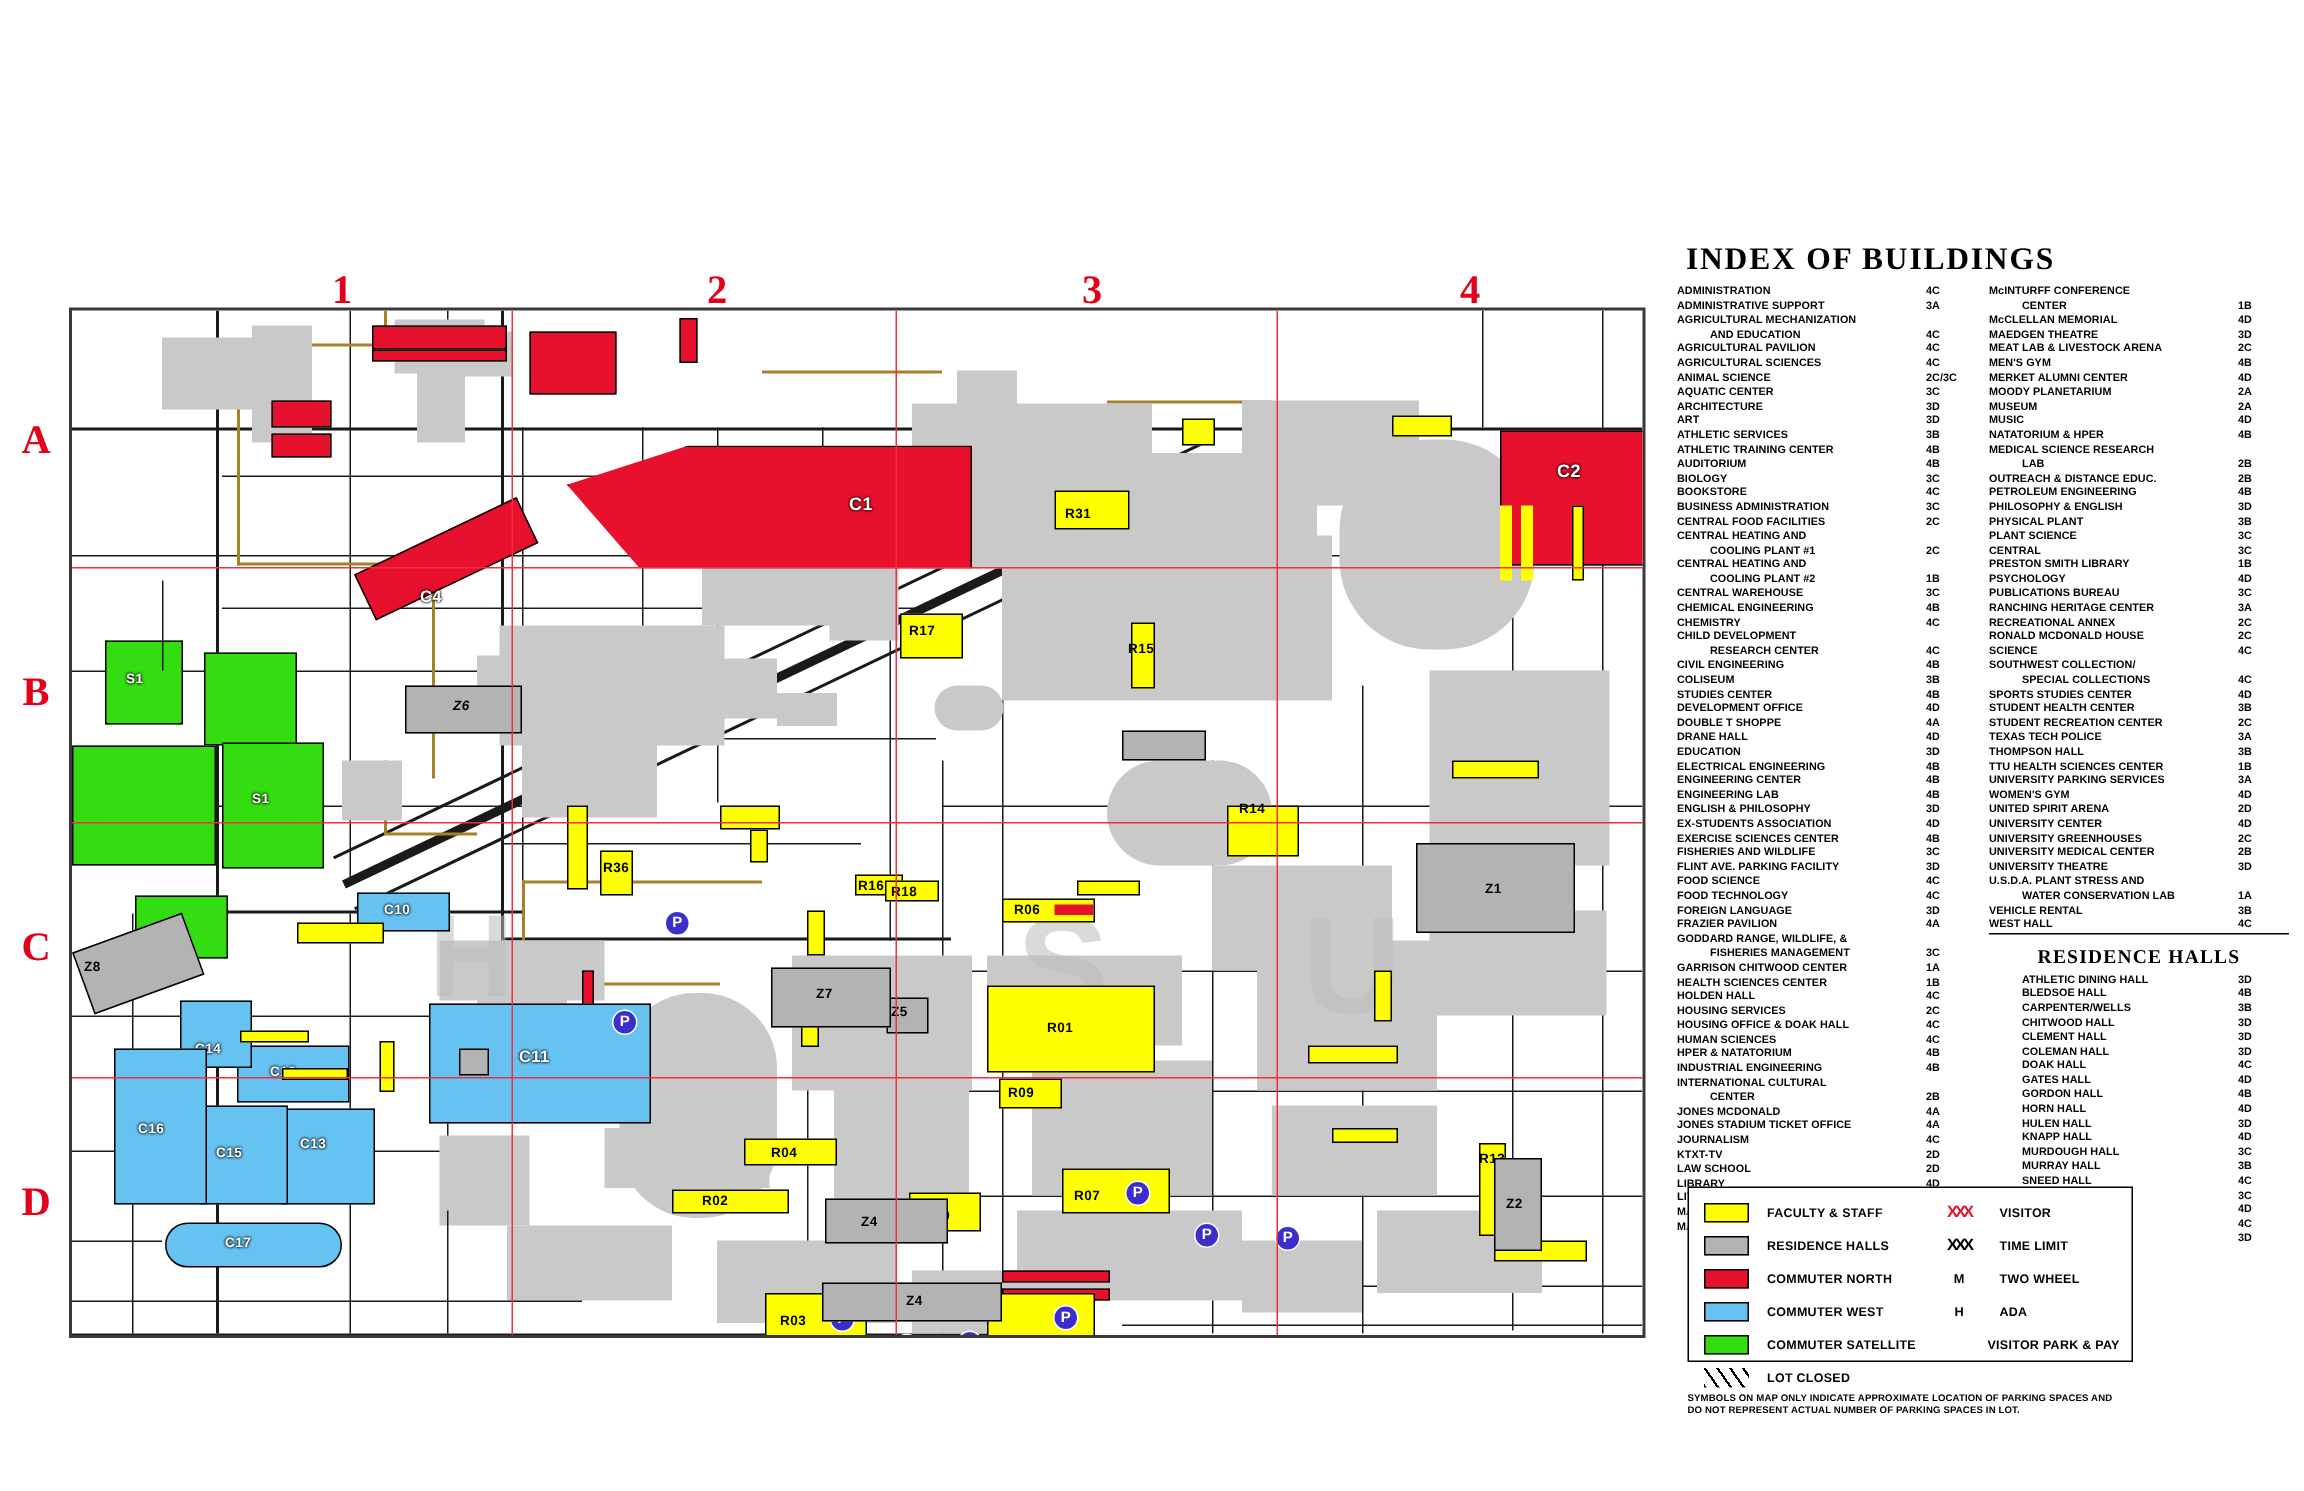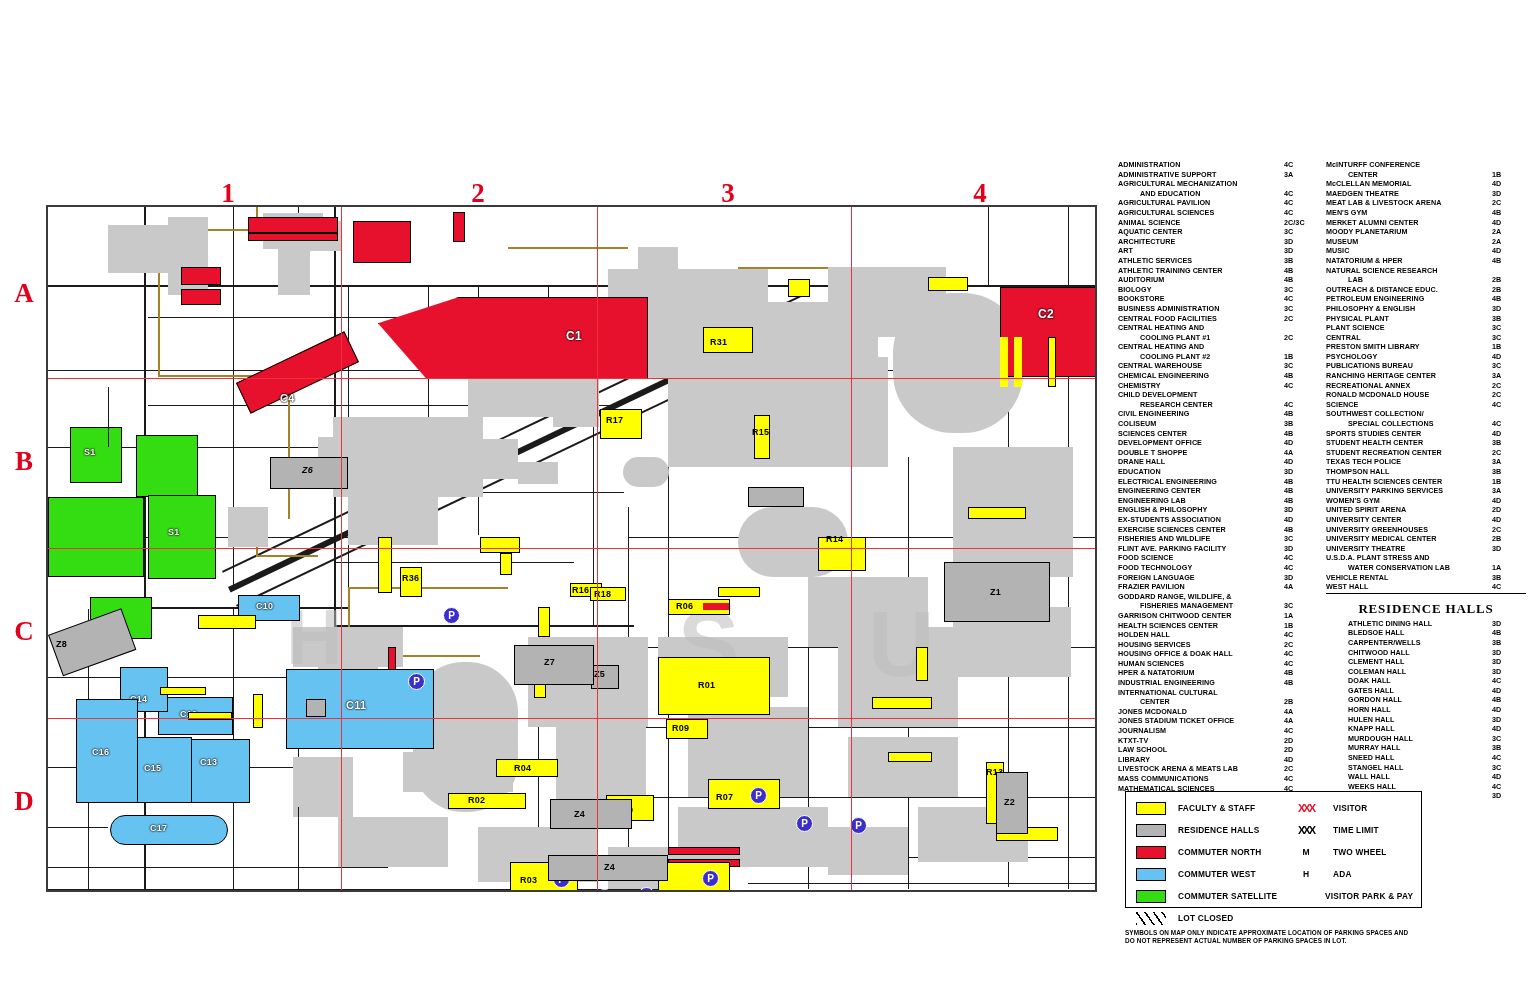--- a/index.html
+++ b/index.html
@@ -359,20 +359,21 @@
     <div class="gridline-v" style="left:293px;"></div>
     <div class="gridline-v" style="left:549px;"></div>
     <div class="gridline-v" style="left:803px;"></div>
     <div class="gridline-h" style="top:171px;"></div>
     <div class="gridline-h" style="top:341px;"></div>
     <div class="gridline-h" style="top:511px;"></div>
   </div>
 </div>
 
 <div id="index-panel">
+  <div id="index-title">INDEX OF BUILDINGS</div>
   <div class="idx-cols">
     <div class="idx-col" id="idx-left">
         <div class="idx-row">
           <div class="nm">ADMINISTRATION</div>
           <div class="gc">4C</div>
         </div>
         <div class="idx-row">
           <div class="nm">ADMINISTRATIVE SUPPORT</div>
           <div class="gc">3A</div>
         </div>
@@ -474,21 +475,21 @@
         </div>
         <div class="idx-row">
           <div class="nm">CIVIL ENGINEERING</div>
           <div class="gc">4B</div>
         </div>
         <div class="idx-row">
           <div class="nm">COLISEUM</div>
           <div class="gc">3B</div>
         </div>
         <div class="idx-row">
-          <div class="nm">SCIENCES CENTER</div>
+          <div class="nm">STUDIES CENTER</div>
           <div class="gc">4B</div>
         </div>
         <div class="idx-row">
           <div class="nm">DEVELOPMENT OFFICE</div>
           <div class="gc">4D</div>
         </div>
         <div class="idx-row">
           <div class="nm">DOUBLE T SHOPPE</div>
           <div class="gc">4A</div>
         </div>
@@ -673,21 +674,21 @@
           </div>
           <div class="idx-row">
             <div class="nm">MUSIC</div>
             <div class="gc">4D</div>
           </div>
           <div class="idx-row">
             <div class="nm">NATATORIUM &amp; HPER</div>
             <div class="gc">4B</div>
           </div>
           <div class="idx-row">
-            <div class="nm">NATURAL SCIENCE RESEARCH</div>
+            <div class="nm">MEDICAL SCIENCE RESEARCH</div>
             <div class="gc"></div>
           </div>
           <div class="idx-row">
             <div class="nm ind">LAB</div>
             <div class="gc">2B</div>
           </div>
           <div class="idx-row">
             <div class="nm">OUTREACH &amp; DISTANCE EDUC.</div>
             <div class="gc">2B</div>
           </div>

